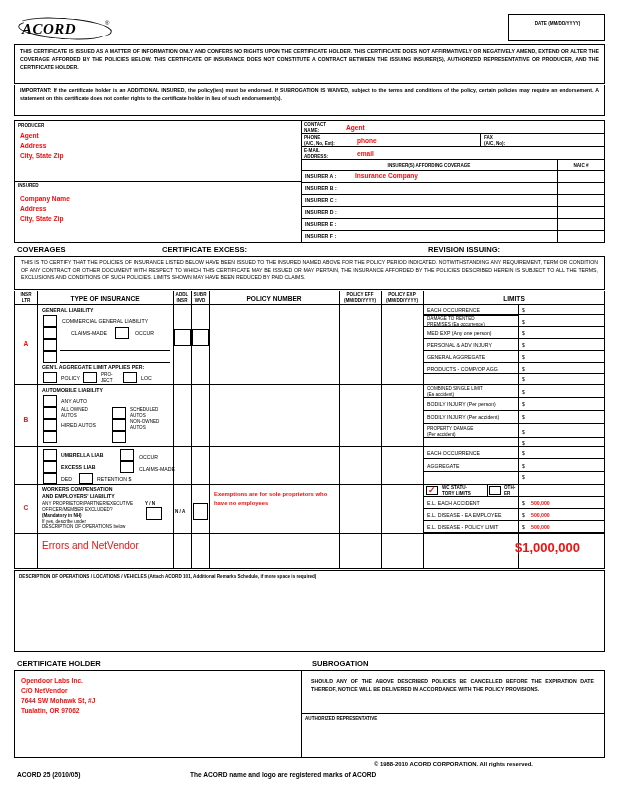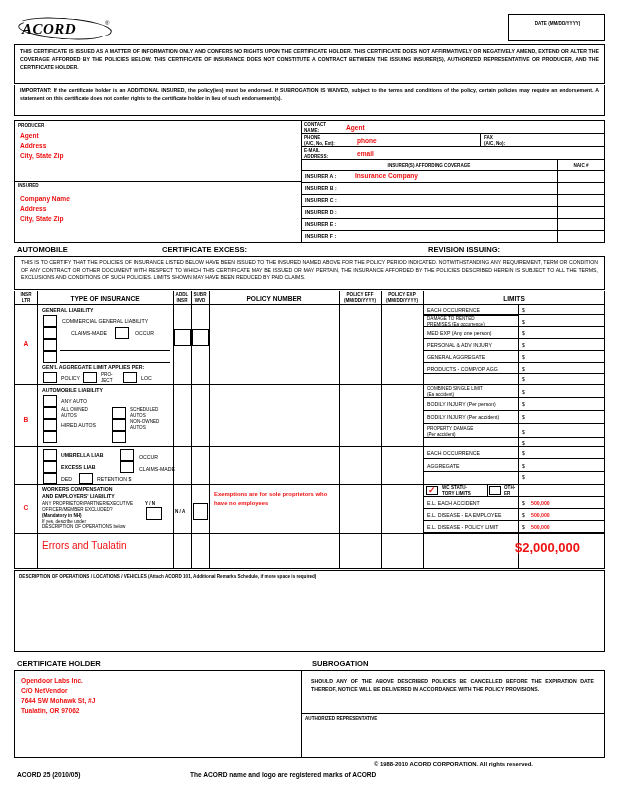--- a/index.html
+++ b/index.html
@@ -126,21 +126,21 @@
     </div>
     <div class="abs bx" style="left:0;top:60px;width:304px;height:13px;border-left:none;border-top:none;">
       <div class="abs xs b" style="left:4px;top:3px;">INSURER F :</div>
       <div class="abs md b red" style="left:54px;top:2px;"></div>
       <div class="vline" style="left:256px;top:0;height:12px;"></div>
       <div class="abs xs red" style="left:260px;top:3px;"></div>
     </div>
   </div>
 
   <div class="abs" style="left:14px;top:244px;width:591px;height:12px;">
-    <div class="abs lg b" style="left:3px;top:1px;">AUTOMOBILE</div>
+    <div class="abs lg b" style="left:3px;top:1px;">COVERAGES</div>
     <div class="abs lg b" style="left:148px;top:1px;">CERTIFICATE EXCESS:</div>
     <div class="abs md red" style="left:250px;top:2px;"></div>
     <div class="abs lg b" style="left:414px;top:1px;">REVISION ISSUING:</div>
     <div class="abs md red" style="left:510px;top:2px;"></div>
   </div>
 
   <div class="abs bx" style="left:14px;top:256px;width:591px;height:34px;padding:2px 6px;">
     <div class="xs just" style="line-height:7.6px;">THIS IS TO CERTIFY THAT THE POLICIES OF INSURANCE LISTED BELOW HAVE BEEN ISSUED TO THE INSURED NAMED ABOVE FOR THE POLICY PERIOD INDICATED. NOTWITHSTANDING ANY REQUIREMENT, TERM OR CONDITION OF ANY CONTRACT OR OTHER DOCUMENT WITH RESPECT TO WHICH THIS CERTIFICATE MAY BE ISSUED OR MAY PERTAIN, THE INSURANCE AFFORDED BY THE POLICIES DESCRIBED HEREIN IS SUBJECT TO ALL THE TERMS, EXCLUSIONS AND CONDITIONS OF SUCH POLICIES. LIMITS SHOWN MAY HAVE BEEN REDUCED BY PAID CLAIMS.</div>
   </div>
 
@@ -395,25 +395,25 @@
       <div class="abs" style="left:0;top:37px;width:182px;height:12px;border-bottom:1px solid #000;">
         <div class="abs xs" style="left:4px;top:3px;">E.L. DISEASE - POLICY LIMIT</div>
         <div class="abs xs" style="left:99px;top:3px;">$</div>
         <div class="abs xs b red" style="left:108px;top:3px;">500,000</div>
       </div>
     </div>
 
     <div class="hline" style="left:0;top:229px;width:590px;"></div>
 
     <div class="abs md b red" style="left:0;top:244px;width:22px;text-align:center;"></div>
-    <div class="abs red" style="left:27px;top:236px;font-size:10px;">Errors and Tualatin</div>
+    <div class="abs red" style="left:27px;top:236px;font-size:10px;">Errors and NetVendor</div>
     <div class="abs xs red" style="left:198px;top:244px;width:124px;"></div>
     <div class="abs xs red ctr" style="left:324px;top:244px;width:42px;"></div>
     <div class="abs xs red ctr" style="left:366px;top:244px;width:42px;"></div>
-    <div class="abs red money b" style="left:500px;top:236px;">$2,000,000</div>
+    <div class="abs red money b" style="left:500px;top:236px;">$1,000,000</div>
   </div>
 
   <div class="abs bx" style="left:14px;top:570px;width:591px;height:82px;">
     <div class="abs tiny b" style="left:4px;top:3px;">DESCRIPTION OF OPERATIONS / LOCATIONS / VEHICLES  (Attach ACORD 101, Additional Remarks Schedule, if more space is required)</div>
     <div class="abs xs red" style="left:6px;top:14px;width:578px;"></div>
   </div>
 
   <div class="abs lg b" style="left:17px;top:659px;">CERTIFICATE HOLDER</div>
   <div class="abs lg b" style="left:312px;top:659px;">SUBROGATION</div>
 

